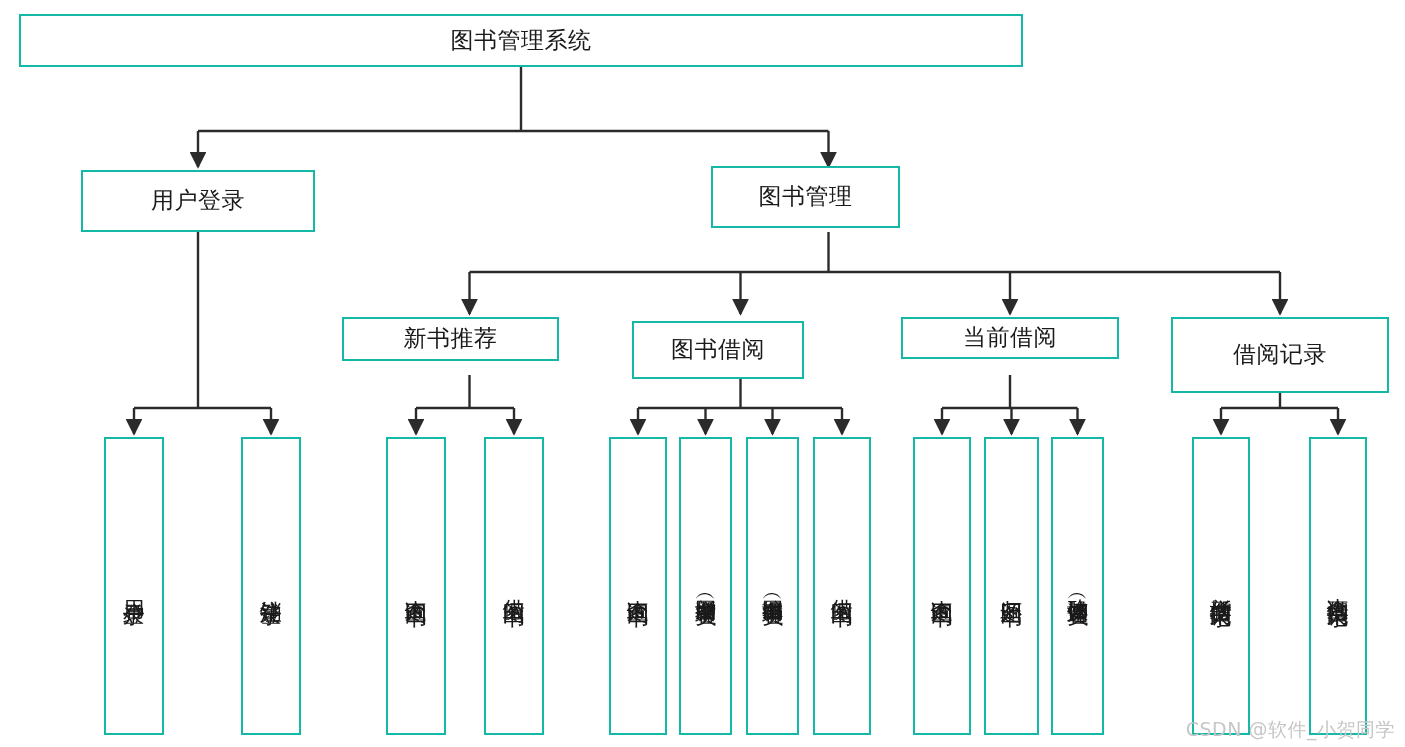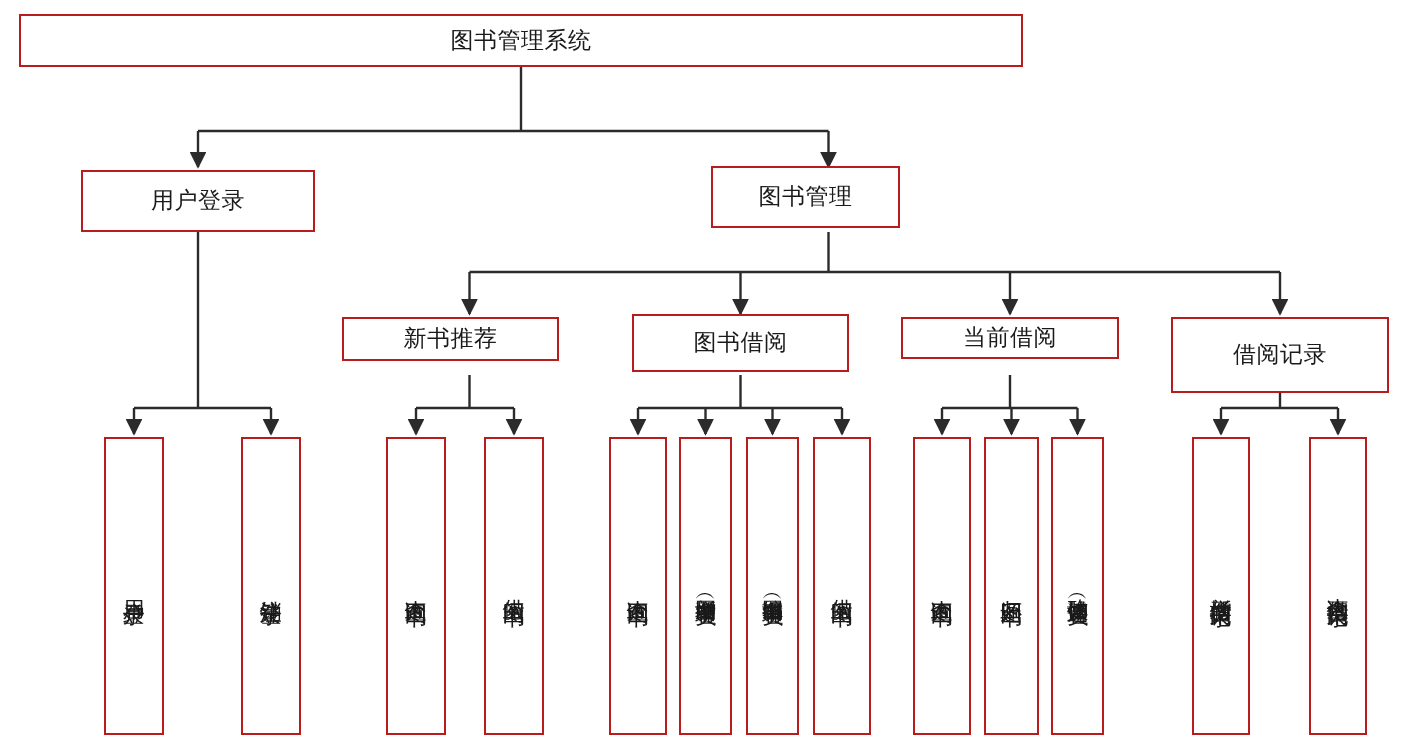--- a/index.html
+++ b/index.html
@@ -12,21 +12,21 @@
   }
   #diagram{position:relative;width:1405px;height:747px;}
 
   
   #connectors{position:absolute;left:0;top:0;width:1405px;height:747px;}
 
   .node{
     position:absolute;
     box-sizing:border-box;
     background:#ffffff;
-    border:2px solid #b91c1c;
+    border:2px solid #14b8a6;
     display:flex;
     align-items:center;
     justify-content:center;
     color:#1a1a1a;
     z-index:2;
   }
   .node .label{
     display:block;
     text-align:center;
     line-height:1.12;
@@ -124,21 +124,21 @@
       </div>
       <div class="node horiz" style="left: 81px; top: 170px; width: 234px; height: 62px;">
         <span class="label">用户登录</span>
       </div>
       <div class="node horiz" style="left: 711px; top: 166px; width: 189px; height: 62px;">
         <span class="label">图书管理</span>
       </div>
       <div class="node horiz" style="left: 342px; top: 317px; width: 217px; height: 44px;">
         <span class="label">新书推荐</span>
       </div>
-      <div class="node horiz" style="left: 632px; top: 314px; width: 217px; height: 58px;">
+      <div class="node horiz" style="left: 632px; top: 321px; width: 172px; height: 58px;">
         <span class="label">图书借阅</span>
       </div>
       <div class="node horiz" style="left: 901px; top: 317px; width: 218px; height: 42px;">
         <span class="label">当前借阅</span>
       </div>
       <div class="node horiz" style="left: 1171px; top: 317px; width: 218px; height: 76px;">
         <span class="label">借阅记录</span>
       </div>
       <div class="node vert" style="left: 104px; top: 437px; width: 60px; height: 298px;">
         <span class="label">用户登录</span>
@@ -174,13 +174,14 @@
         <span class="label">确认归还（管理员）</span>
       </div>
       <div class="node vert" style="left: 1192px; top: 437px; width: 58px; height: 298px;">
         <span class="label">新增借阅记录</span>
       </div>
       <div class="node vert" style="left: 1309px; top: 437px; width: 58px; height: 298px;">
         <span class="label">查询借阅记录</span>
       </div>
     </div>
 
+  <div id="watermark">CSDN @软件_小贺同学</div>
 </div>
 
 </body></html>

